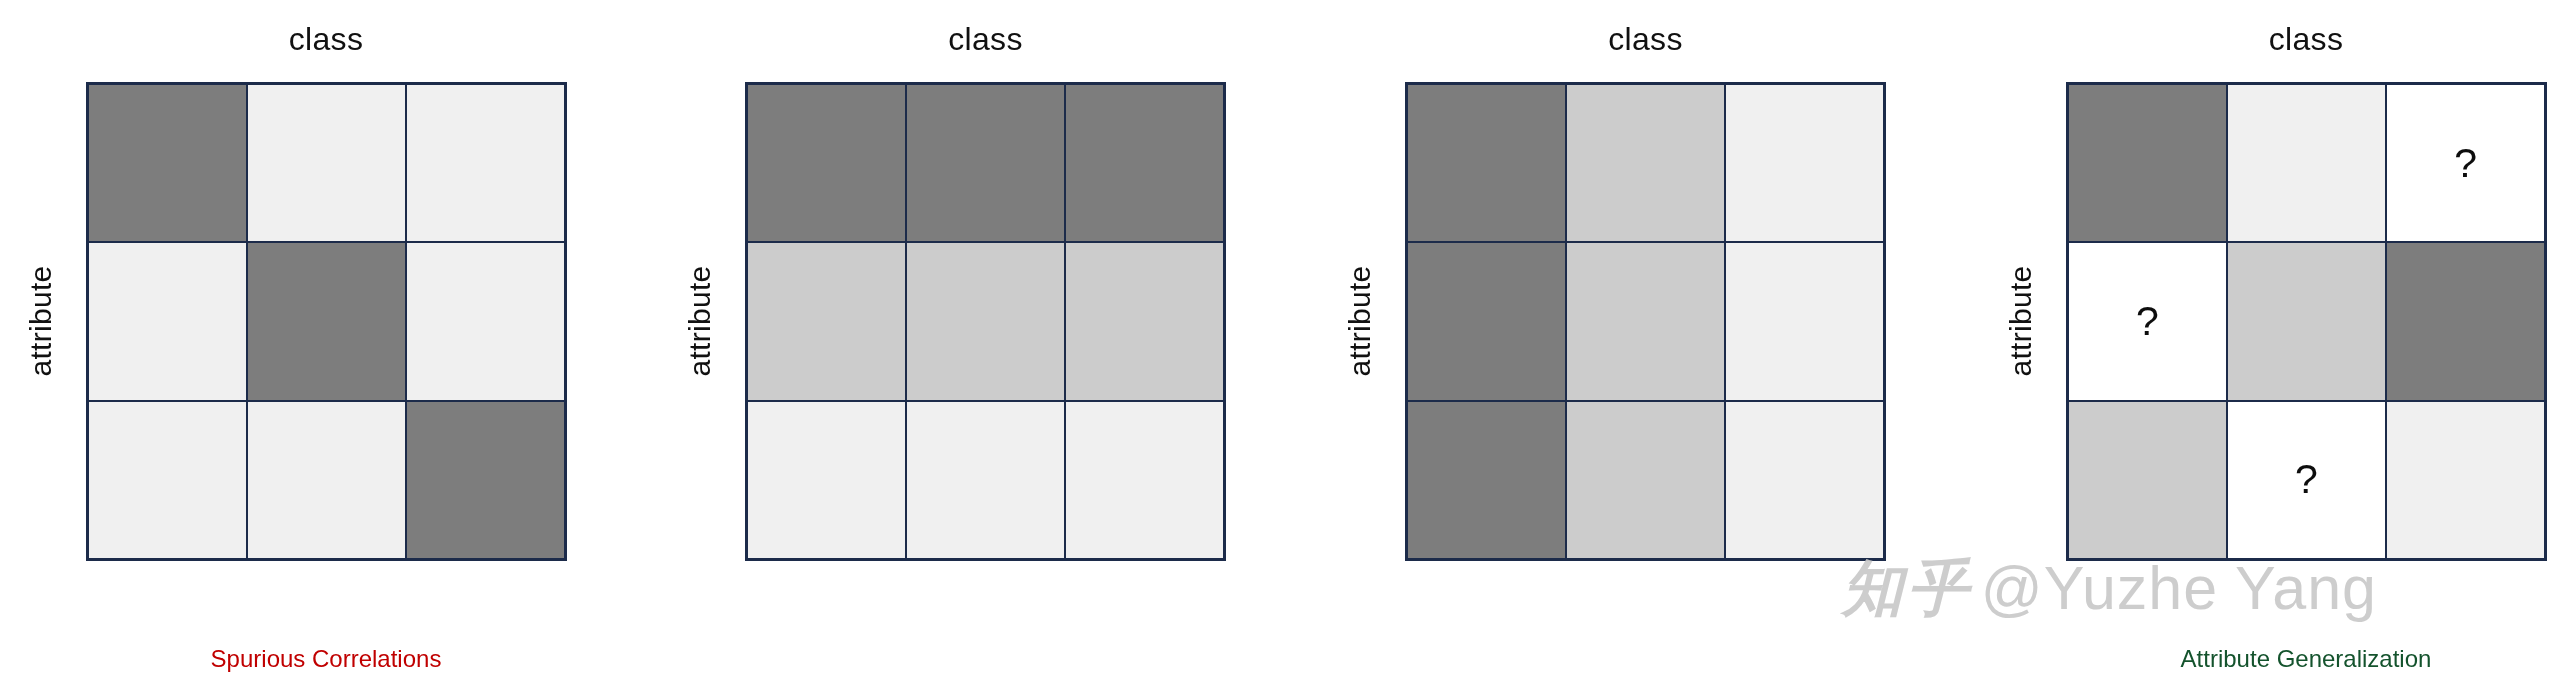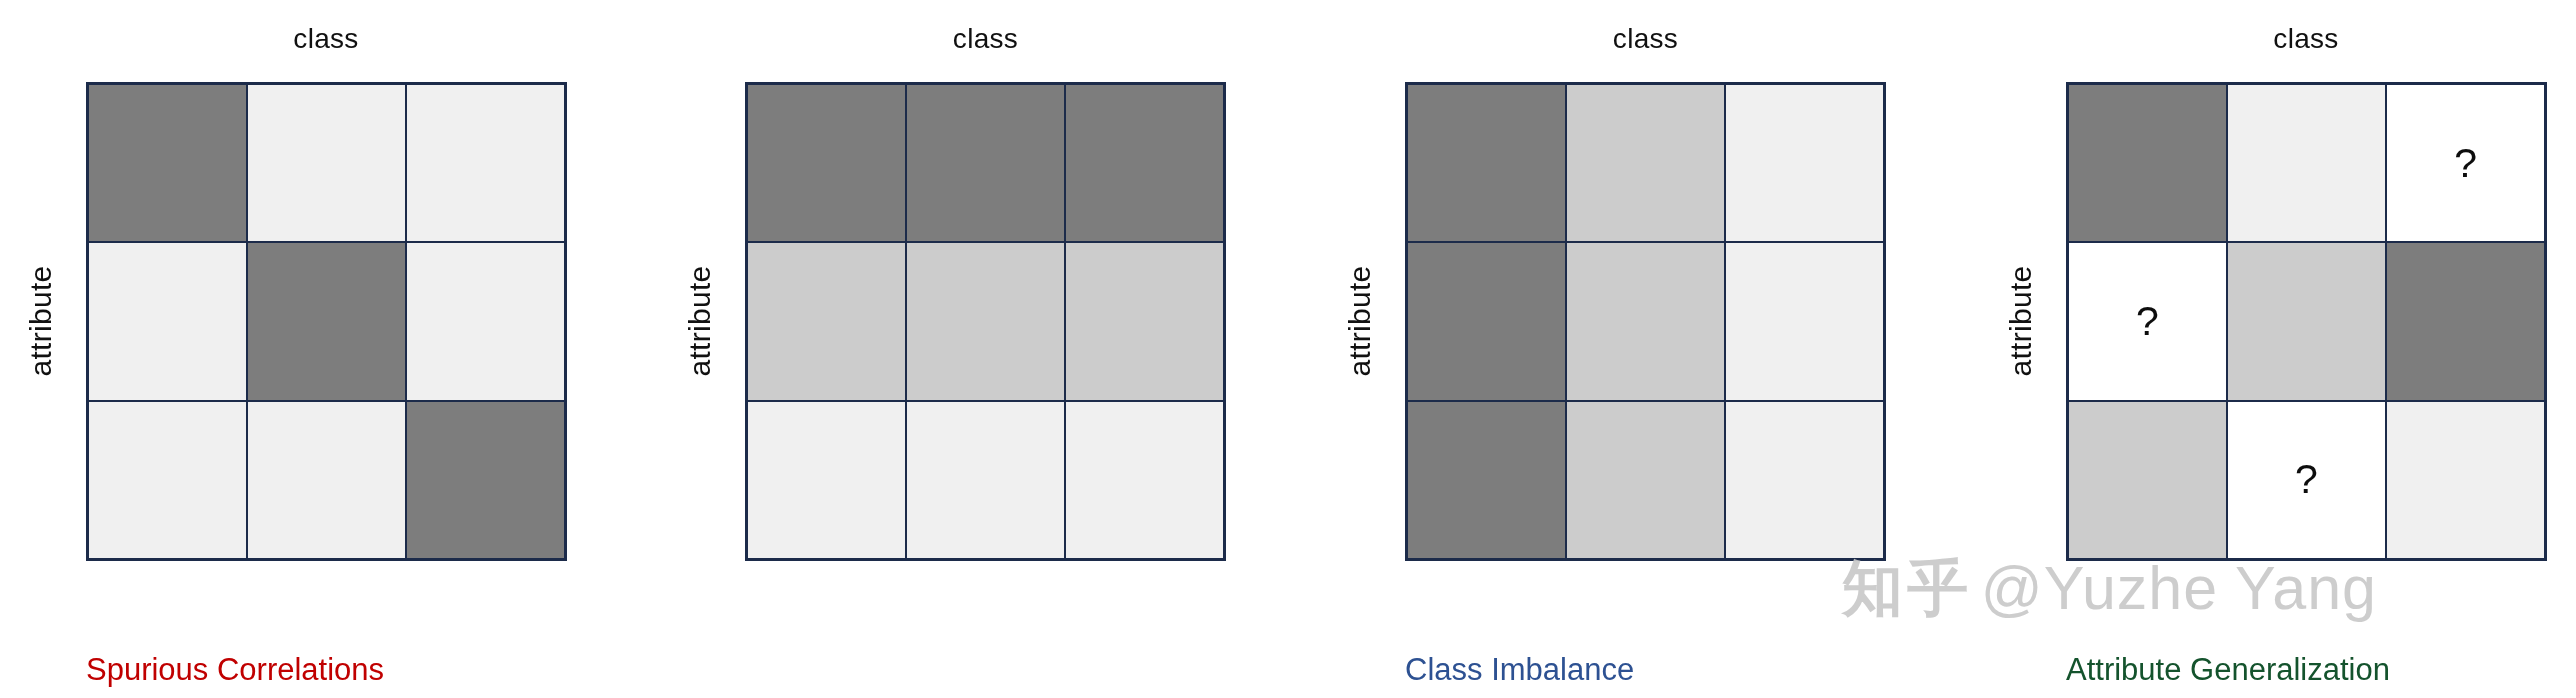--- a/index.html
+++ b/index.html
@@ -26,21 +26,21 @@
   
   .col-label{
     position:absolute;
     top:0;
     left:0;
     right:0;
     height:78px;
     display:flex;
     align-items:center;
     justify-content:center;
-    font-size:28px;
+    font-size:32px;
     color:#111111;
     font-weight:400;
     letter-spacing:0.3px;
     white-space:nowrap;
   }
 
   
   .row-label{
     position:absolute;
     font-size:30px;
@@ -73,22 +73,23 @@
     font-size:41px;
     line-height:1;
     color:#0d0d0d;
     font-weight:400;
     font-family:"Liberation Sans", sans-serif;
   }
 
   .caption{
     position:absolute;
     left:0;right:0;
-    bottom:10px;
-    font-size:31px;
+    bottom:25px;
+    text-align:center;
+    font-size:24px;
     font-weight:400;
     white-space:nowrap;
   }
 
   
   #watermark{
     position:absolute;
     left:1842px;
     top:548px;
     font-size:61px;
@@ -97,20 +98,21 @@
     white-space:nowrap;
     font-family:"Liberation Sans", sans-serif;
     letter-spacing:1px;
     pointer-events:none;
     user-select:none;
   }
   #watermark .zh{
     font-weight:700;
     letter-spacing:4.2px;
     margin-right:8.3px;
+    font-style:italic;
   }
 </style>
 </head>
 <body>
 
 <div id="board">
     <div class="panel" style="left: 0px; width: 644px;">
       <div class="col-label" style="left: 86px; right: 78px;">class</div>
       <div class="row-label" style="width: 479px; height: 36px; line-height: 36px; text-align: center; left: -199px; top: 303px;">attribute</div>
       <div class="grid" style="left: 86px; top: 82px; width: 481px; height: 479px; border-color: rgb(28, 43, 74); background: rgb(28, 43, 74);">
@@ -148,21 +150,20 @@
         <div class="cell" style="background: rgb(125, 125, 125);"></div>
         <div class="cell" style="background: rgb(204, 204, 204);"></div>
         <div class="cell" style="background: rgb(240, 240, 240);"></div>
         <div class="cell" style="background: rgb(125, 125, 125);"></div>
         <div class="cell" style="background: rgb(204, 204, 204);"></div>
         <div class="cell" style="background: rgb(240, 240, 240);"></div>
         <div class="cell" style="background: rgb(125, 125, 125);"></div>
         <div class="cell" style="background: rgb(204, 204, 204);"></div>
         <div class="cell" style="background: rgb(240, 240, 240);"></div>
       </div>
-      <div class="caption" style="color: rgb(45, 81, 146); left: 117px; right: 46px;">Class Imbalance</div>
     </div>
     <div class="panel" style="left: 0px; width: 643px;">
       <div class="col-label" style="left: 134px; right: 29px;">class</div>
       <div class="row-label" style="width: 479px; height: 36px; line-height: 36px; text-align: center; left: -151px; top: 303px;">attribute</div>
       <div class="grid" style="left: 134px; top: 82px; width: 481px; height: 479px; border-color: rgb(28, 43, 74); background: rgb(28, 43, 74);">
         <div class="cell" style="background: rgb(125, 125, 125);"></div>
         <div class="cell" style="background: rgb(240, 240, 240);"></div>
         <div class="cell" style="background: rgb(255, 255, 255);">
           <span class="qmark">?</span>
         </div>

